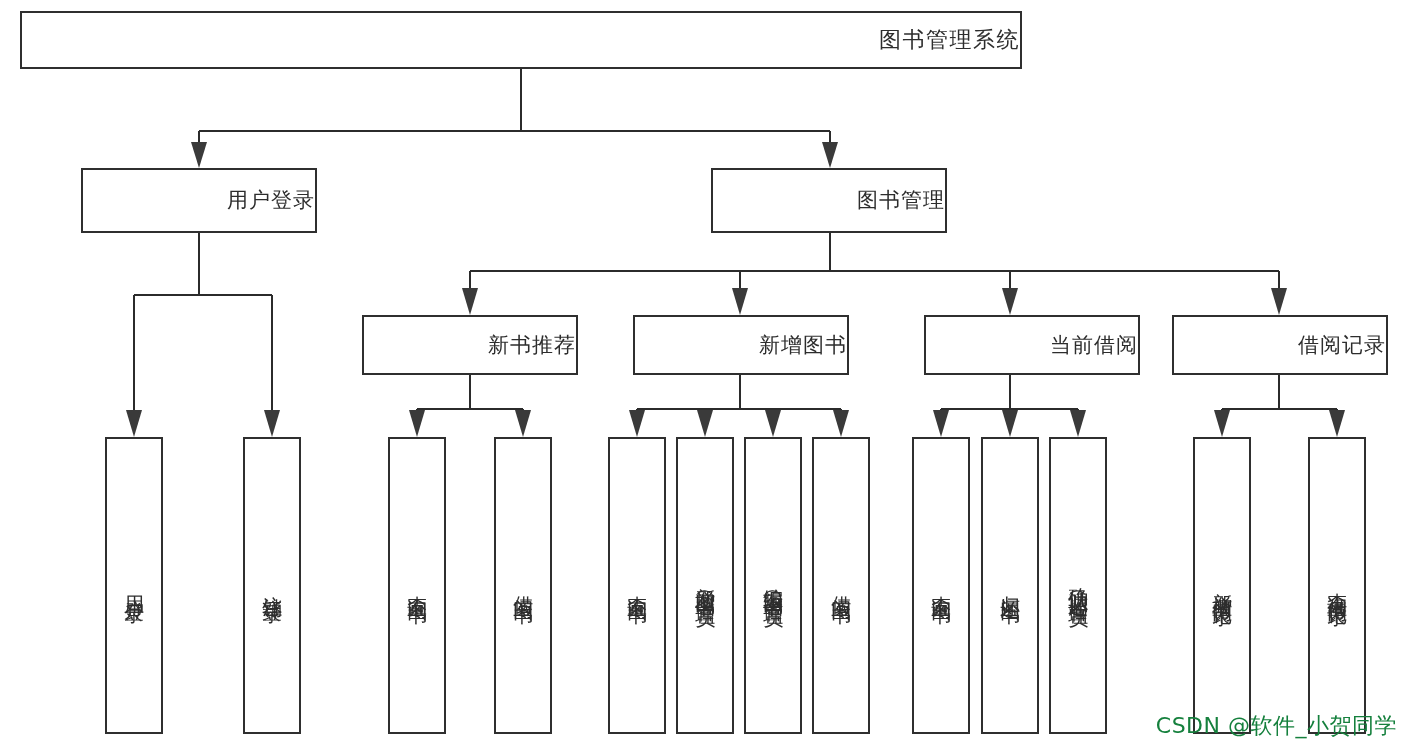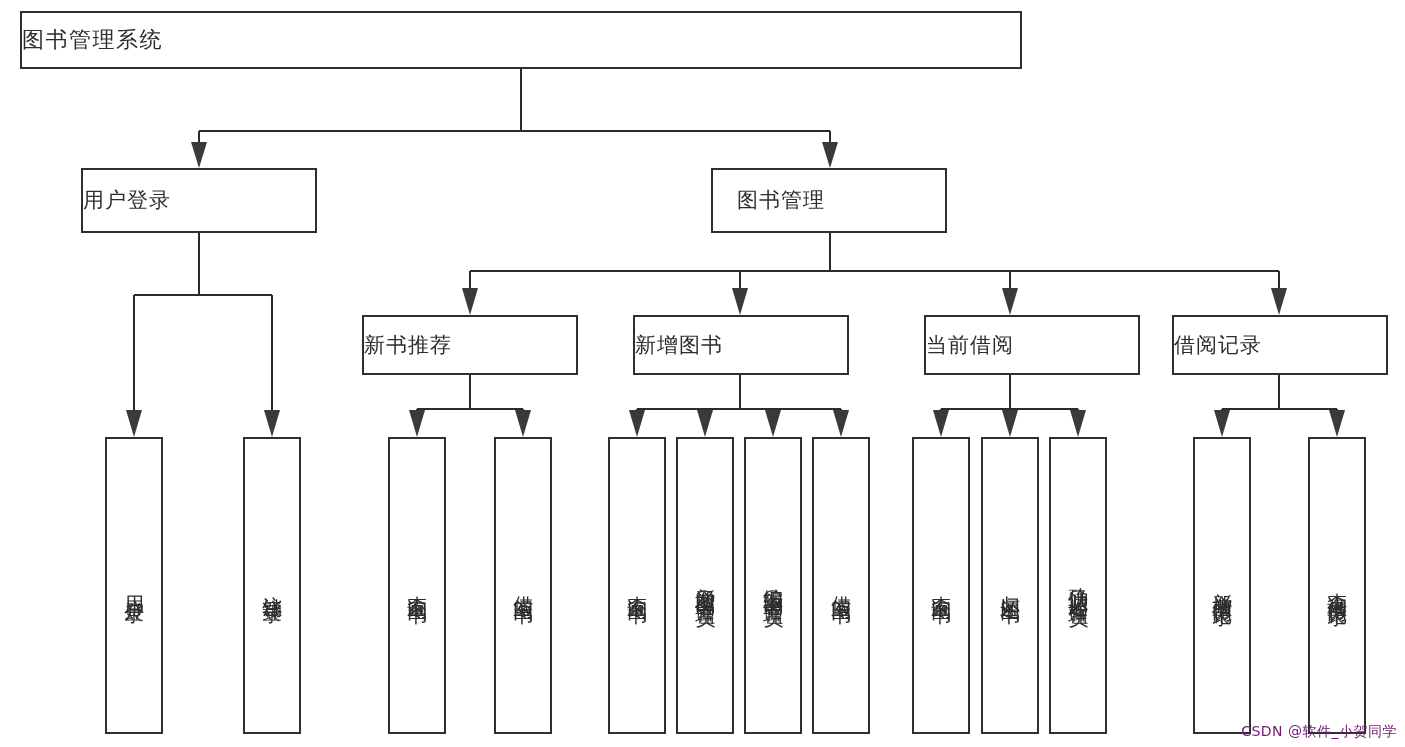--- a/index.html
+++ b/index.html
@@ -37,21 +37,21 @@
     fill: #3a3a3a;
   }
   
   .node {
     position: absolute;
     box-sizing: border-box;
     background: #ffffff;
     border: 2.6px solid #2f2f2f;
     display: flex;
     align-items: center;
-    justify-content: flex-start;
+    justify-content: flex-end;
     color: #2d2d2d;
     line-height: 1.18;
   }
   .node.horiz {
     font-size: 21px;
     letter-spacing: 1px;
   }
   .node.root {
     font-size: 22px;
     letter-spacing: 1.5px;
@@ -70,22 +70,22 @@
     writing-mode: vertical-rl;
     text-orientation: upright;
     display: block;
     text-align: center;
   }
   
   #watermark {
     position: absolute;
     right: 8px;
     bottom: 6px;
-    font-size: 14px;
-    color: #701a75;
+    font-size: 22px;
+    color: #15803d;
     letter-spacing: 0.5px;
     white-space: nowrap;
     user-select: none;
   }
 </style>
 </head>
 <body>
 
 <div id="canvas">
 

